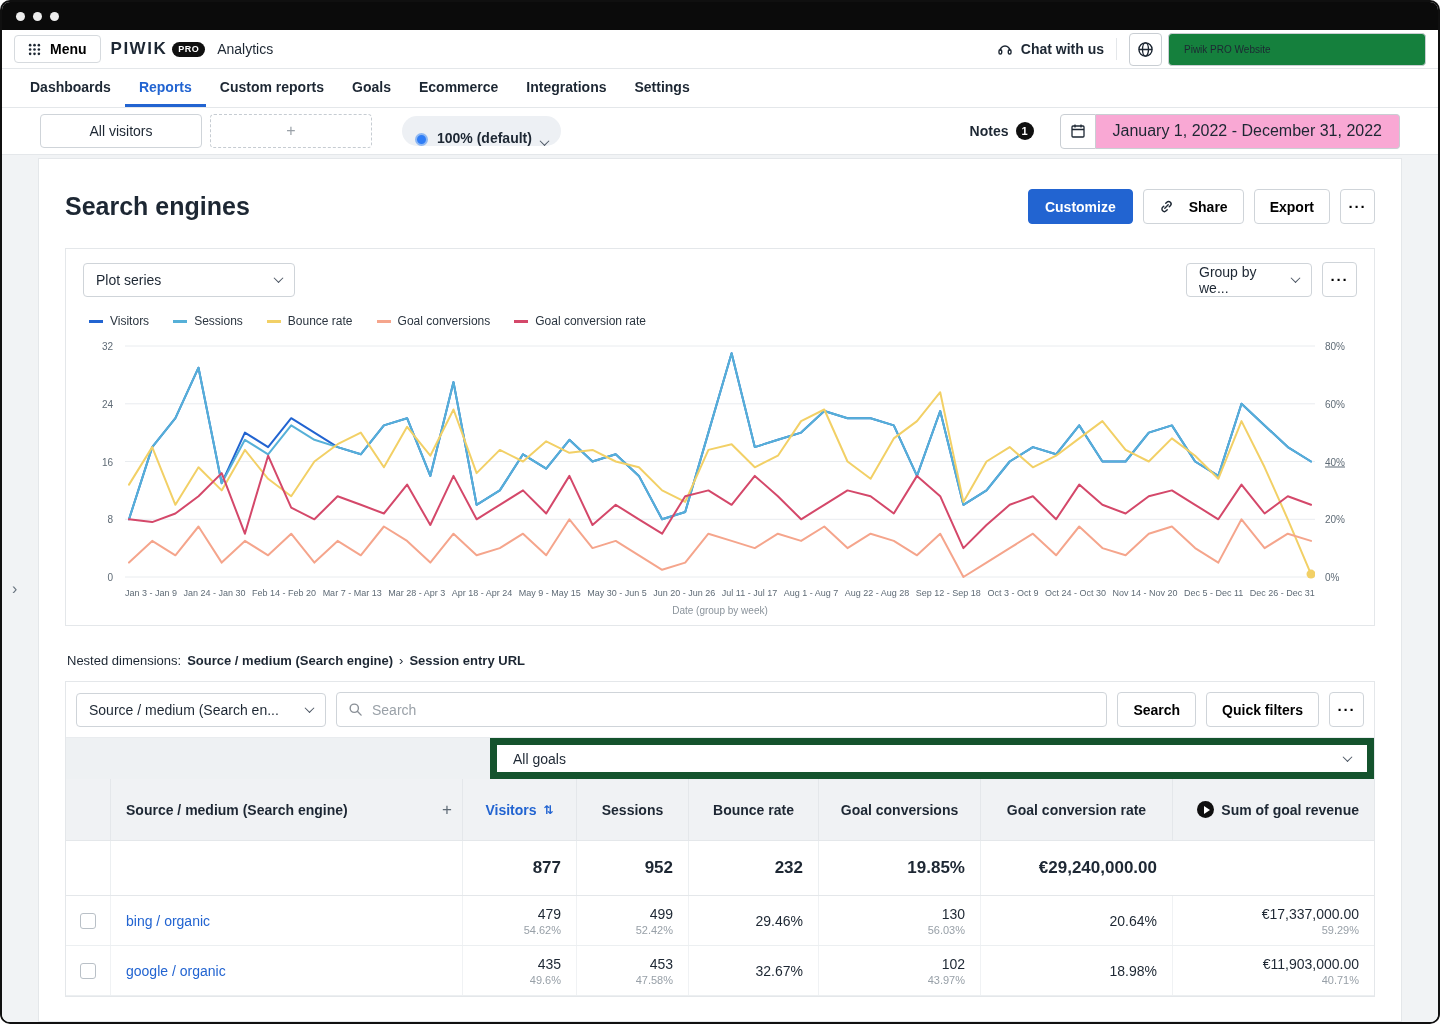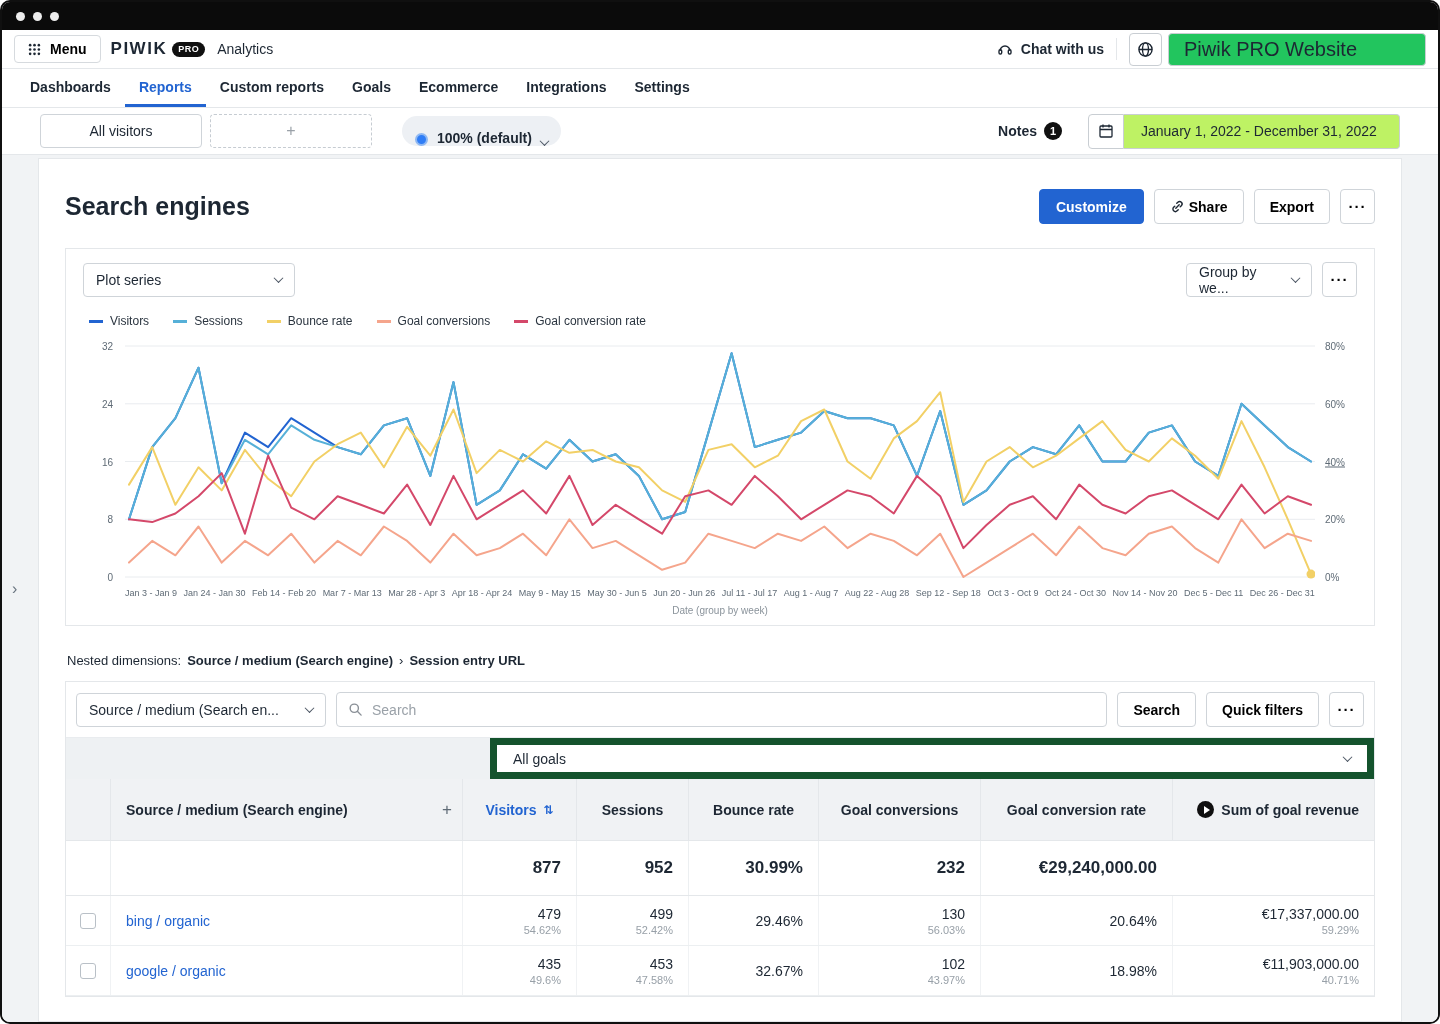--- a/index.html
+++ b/index.html
@@ -15,48 +15,48 @@
   .appbar { height:39px; background:#fff; display:flex; align-items:center; padding:0 12px; flex:none; border-bottom:1px solid #e4e7ea; }
   .menu-btn { display:flex; align-items:center; gap:9px; border:1px solid #d6dade; border-radius:4px; padding:5px 13px; font-size:14px; font-weight:700; background:#fff; cursor:pointer; }
   .vdiv { width:1px; height:22px; background:#e4e7ea; margin:0 12px; }
   .logo { display:flex; align-items:center; margin-left:10px; }
   .logo-piwik { font-weight:800; font-size:17px; letter-spacing:1.5px; }
   .logo-pro { background:#101010; color:#fff; font-size:9px; font-weight:700; padding:2.5px 6px; border-radius:8px; margin-left:5px; letter-spacing:.5px; }
   .logo-product { font-size:14px; margin-left:12px; color:#1d2733; }
   .appbar-right { margin-left:auto; display:flex; align-items:center; }
   .chat { display:flex; align-items:center; gap:8px; font-size:14px; font-weight:700; cursor:pointer; }
   .globe-box { width:33px; height:33px; border:1px solid #c9ced3; border-radius:4px; display:flex; align-items:center; justify-content:center; background:#fff; cursor:pointer; }
-  .site-box { border:1px solid #c9ced3; border-radius:4px; height:33px; min-width:258px; display:flex; align-items:center; padding:0 15px; font-size:20px; background:#22c55e; margin-left:6px; cursor:pointer; }
+  .site-box { border:1px solid #c9ced3; border-radius:4px; height:33px; min-width:258px; display:flex; align-items:center; padding:0 15px; font-size:10px; background:#15803d; margin-left:6px; cursor:pointer; }
 
   
   .nav { height:39px; background:#fff; display:flex; align-items:stretch; padding:0 14px; border-bottom:1px solid #e4e7ea; flex:none; }
   .tab { display:flex; align-items:center; padding:0 14px; font-size:14px; font-weight:700; color:#1d2733; border-bottom:3px solid transparent; cursor:pointer; }
   .tab.active { color:#2264d1; border-bottom-color:#2264d1; }
 
   
   .filterbar { height:47px; background:#fff; display:flex; align-items:center; padding:0 38px; border-bottom:1px solid #e4e7ea; flex:none; }
   .segment-btn { border:1px solid #cfd4d9; border-radius:4px; height:34px; min-width:162px; display:flex; align-items:center; justify-content:center; font-size:14px; background:#fff; cursor:pointer; }
   .add-segment { border:1px dashed #c6ccd2; border-radius:4px; height:34px; min-width:162px; color:#9aa1a8; display:flex; align-items:center; justify-content:center; font-size:16px; background:#fff; margin-left:8px; cursor:pointer; }
   .sample-pill { margin-left:30px; display:flex; align-items:flex-end; gap:9px; background:#edf0f4; border-radius:17px; height:30px; padding:0 13px; font-size:14px; font-weight:700; cursor:pointer; }
   .sample-dot { width:13px; height:13px; border-radius:50%; background:#2f7df6; border:2px solid #8fb8f2; }
   .filter-right { margin-left:auto; display:flex; align-items:center; }
   .notes { display:flex; align-items:center; gap:7px; font-size:14px; font-weight:700; cursor:pointer; }
   .badge { width:18px; height:18px; border-radius:50%; background:#101010; color:#fff; font-size:11px; display:flex; align-items:center; justify-content:center; font-weight:700; }
   .date-group { display:flex; margin-left:26px; }
   .cal-btn { width:36px; height:35px; border:1px solid #c9ced3; border-radius:4px 0 0 4px; display:flex; align-items:center; justify-content:center; background:#fff; cursor:pointer; }
-  .date-box { height:35px; border:1px solid #c9ced3; border-left:none; border-radius:0 4px 4px 0; display:flex; align-items:center; padding:0 17px; font-size:14px; min-width:276px; background:#bef264; cursor:pointer; }
+  .date-box { height:35px; border:1px solid #c9ced3; border-left:none; border-radius:0 4px 4px 0; display:flex; align-items:center; padding:0 17px; font-size:16px; min-width:276px; background:#f9a8d4; cursor:pointer; }
 
   
   .main { flex:1; background:#f1f3f5; padding:3px 36px 0; overflow:hidden; }
   .card { background:#fff; border:1px solid #e4e7ea; height:100%; padding:0 26px; }
   .report-header { display:flex; align-items:center; padding:30px 0 24px; }
   .report-title { font-size:25px; font-weight:700; }
   .actions { margin-left:auto; display:flex; gap:10px; align-items:center; }
   .btn-primary { background:#2264d1; color:#fff; border:1px solid #2264d1; border-radius:4px; height:35px; padding:0 16px; font-size:14px; font-weight:700; display:flex; align-items:center; cursor:pointer; }
-  .btn { border:1px solid #cfd4d9; background:#fff; border-radius:4px; height:35px; padding:0 15px; font-size:14px; font-weight:700; display:flex; align-items:center; gap:4px; cursor:pointer; }
+  .btn { border:1px solid #cfd4d9; background:#fff; border-radius:4px; height:35px; padding:0 15px; font-size:14px; font-weight:700; display:flex; align-items:center; gap:15px; cursor:pointer; }
   .btn-icon { min-width:35px; border:1px solid #cfd4d9; background:#fff; border-radius:4px; height:35px; display:flex; align-items:center; justify-content:center; font-size:15px; font-weight:700; letter-spacing:1px; cursor:pointer; }
 
   
   .chart-box { border:1px solid #e4e7ea; padding:13px 17px 9px; }
   .chart-toolbar { display:flex; align-items:center; gap:10px; }
   .select { border:1px solid #cfd4d9; border-radius:4px; height:34px; display:flex; align-items:center; justify-content:space-between; padding:0 12px; font-size:14px; background:#fff; gap:12px; cursor:pointer; }
   .sel-plot { width:212px; }
   .sel-group { width:126px; margin-left:auto; }
   .chev { display:inline-block; width:7px; height:7px; border-right:1.6px solid #4b5563; border-bottom:1.6px solid #4b5563; transform:rotate(45deg) translate(-1px,-1px); flex:none; }
   .legend { display:flex; gap:24px; margin:17px 6px 4px; font-size:12px; color:#2b3540; }
@@ -405,22 +405,22 @@
             <span class="rev-icon"></span>
             <span>Sum of goal revenue</span>
           </div>
         </div>
 
         <div class="cols summary">
           <div class="sum-cell"></div>
           <div class="sum-cell"></div>
           <div class="sum-cell">877</div>
           <div class="sum-cell">952</div>
-          <div class="sum-cell">30.99%</div>
           <div class="sum-cell">232</div>
+          <div class="sum-cell">19.85%</div>
           <div class="sum-cell">€29,240,000.00</div>
         </div>
 
         <div class="cols trow">
           <div class="td td-check">
               <span class="cb"></span>
             </div>
           <div class="td td-source">
               <a class="link">bing / organic</a>
             </div>

